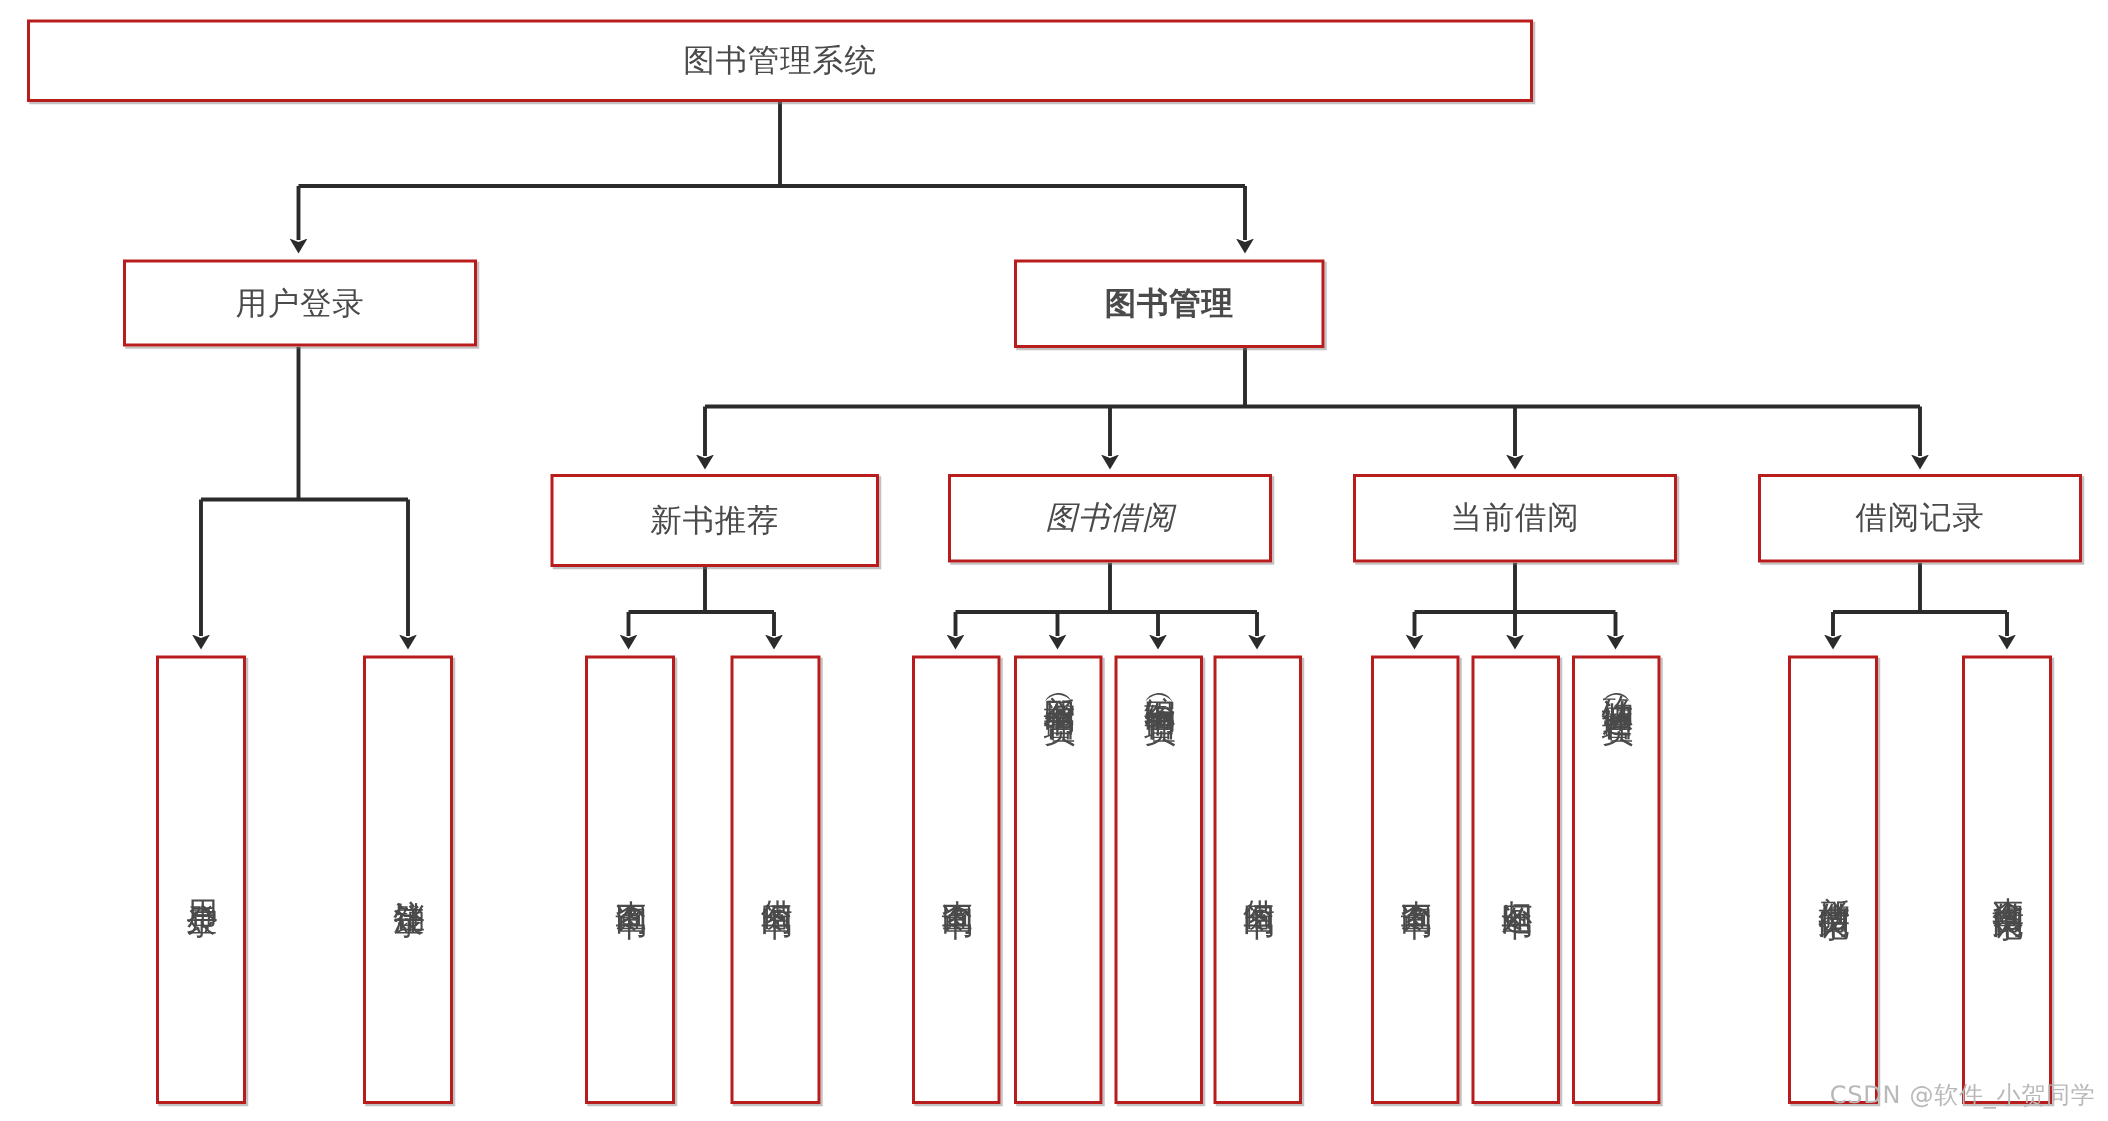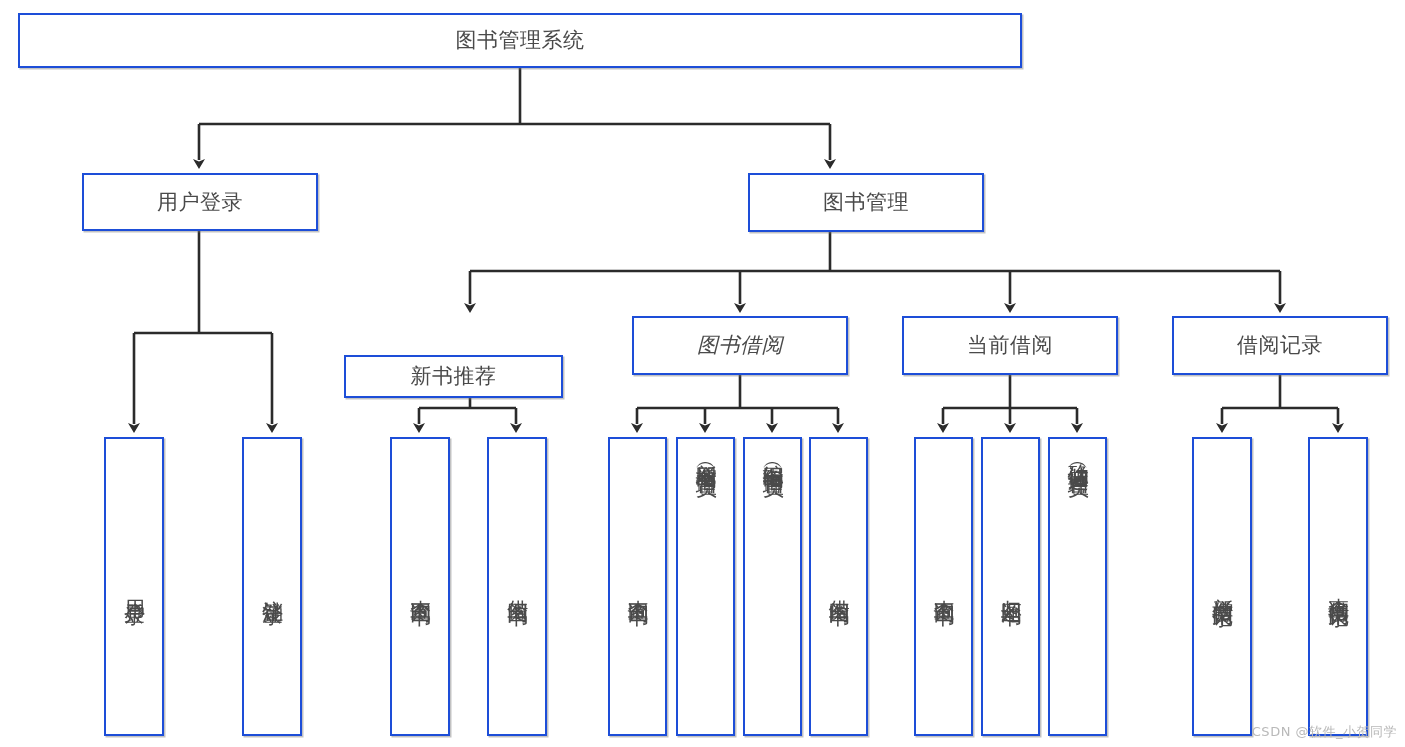--- a/index.html
+++ b/index.html
@@ -21,21 +21,21 @@
     position: absolute;
     left: 0;
     top: 0;
     width: 1405px;
     height: 747px;
     pointer-events: none;
   }
   .node {
     position: absolute;
     box-sizing: border-box;
-    border: 2px solid #1d4ed8;
+    border: 2px solid #b91c1c;
     background: #ffffff;
     display: flex;
     align-items: center;
     justify-content: center;
     color: #4a4a4a;
     box-shadow: 1.5px 1.5px 0 0 rgba(120,120,120,0.45);
     z-index: 2;
   }
   .node .label {
     display: block;
@@ -64,21 +64,21 @@
     white-space: nowrap;
   }
   .node.vert.centered {
     align-items: center;
     padding-top: 0;
   }
   #watermark {
     position: absolute;
     right: 8px;
     bottom: 6px;
-    font-size: 13px;
+    font-size: 16px;
     color: #b9b9b9;
     letter-spacing: 0.5px;
     z-index: 5;
     white-space: nowrap;
   }
 </style>
 </head>
 <body>
 
 <div id="canvas">
@@ -138,25 +138,25 @@
   </svg>
 
   <div class="node horiz" style="left:18px; top:13px; width:1004px; height:55px;">
     <span class="label">图书管理系统</span>
   </div>
 
   <div class="node horiz" style="left:82px; top:173px; width:236px; height:58px;">
     <span class="label">用户登录</span>
   </div>
 
-  <div class="node horiz" style="left:748px; top:173px; width:236px; height:59px;">
+  <div class="node horiz" style="left:676px; top:173px; width:207px; height:59px;font-weight:bold;">
     <span class="label">图书管理</span>
   </div>
 
-  <div class="node horiz" style="left:344px; top:316px; width:219px; height:43px;margin-top:39px;">
+  <div class="node horiz" style="left:367px; top:316px; width:219px; height:62px;">
     <span class="label">新书推荐</span>
   </div>
 
   <div class="node horiz" style="left:632px; top:316px; width:216px; height:59px;font-style:italic;">
     <span class="label">图书借阅</span>
   </div>
 
   <div class="node horiz" style="left:1172px; top:316px; width:216px; height:59px;">
     <span class="label">借阅记录</span>
   </div>

